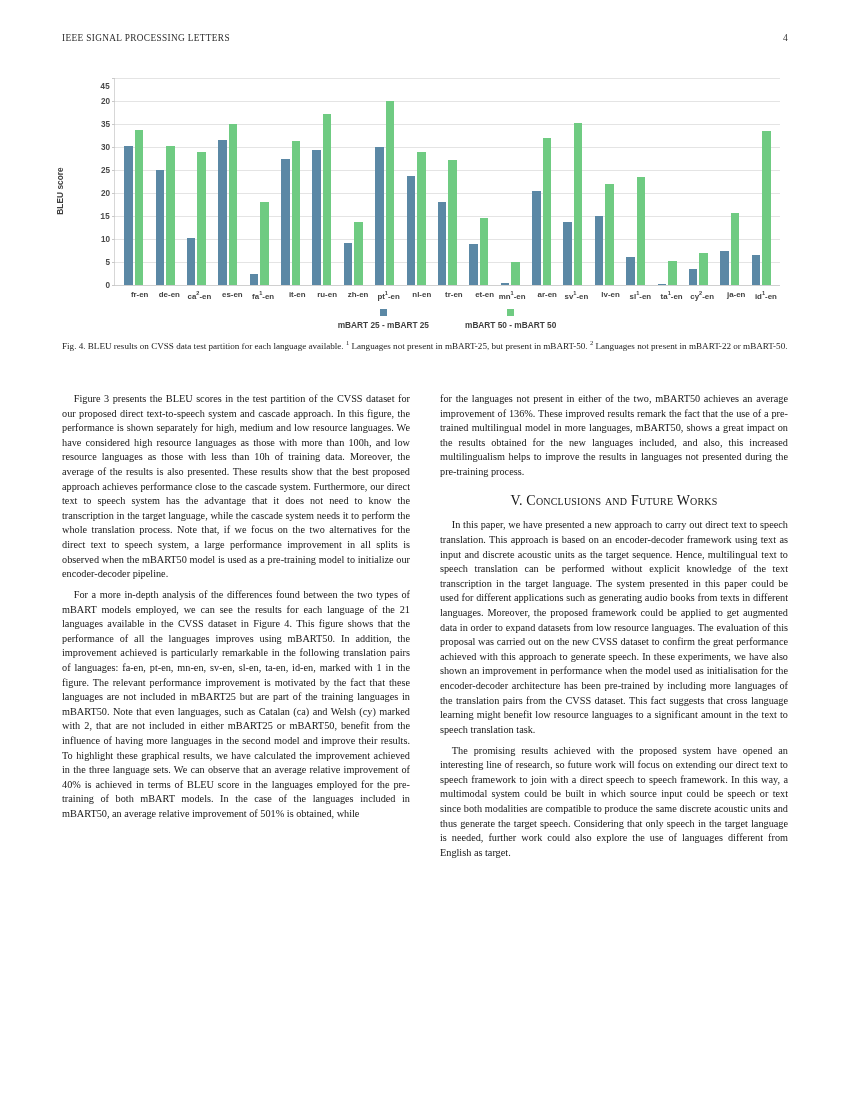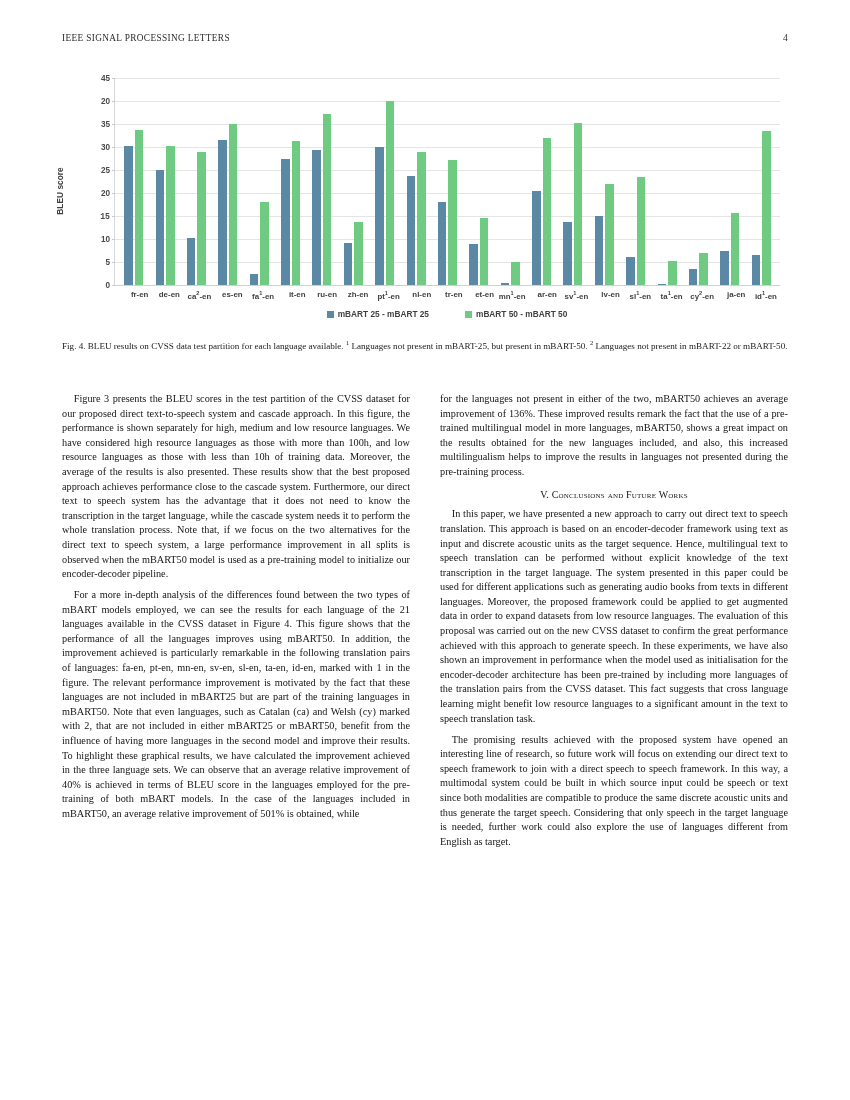--- a/index.html
+++ b/index.html
@@ -159,20 +159,21 @@
   }
   .legend-item {
     display: flex;
     align-items: center;
     gap: 4px;
     font-family: "Liberation Sans", sans-serif;
     font-size: 8.3px;
     font-weight: bold;
     color: #3f3f3f;
     white-space: nowrap;
+    flex-direction: column;
   }
   .swatch { width: 7px; height: 7px; display: inline-block; }
   .swatch.s1 { background: #5b88a5; }
   .swatch.s2 { background: #6fcb82; }
 
   
   .caption {
     position: absolute;
     left: 62px;
     top: 338px;
@@ -208,21 +209,21 @@
     margin: 0 0 0.62em 0;
     text-indent: 1.15em;
     font-family: Liberation Serif, serif;
   }
   .col p.no-indent { text-indent: 0; }
 
   .section-head {
     text-align: center;
     text-indent: 0 !important;
     margin: 0.85em 0 0.5em 0 !important;
-    font-size: 10px;
+    font-size: 14px;
     letter-spacing: 0.2px;
   }
   .section-head .sc {
     font-variant: small-caps;
   }
 </style>
 </head>
 <body>
 
 <div class="page">
@@ -258,21 +259,21 @@
             <div class="gridline" style="top: 69px;"></div>
             <div class="ytick" style="top: 69px;">30</div>
             <div class="ytickmark" style="top: 69px;"></div>
             <div class="gridline" style="top: 46px;"></div>
             <div class="ytick" style="top: 46px;">35</div>
             <div class="ytickmark" style="top: 46px;"></div>
             <div class="gridline" style="top: 23px;"></div>
             <div class="ytick" style="top: 23px;">20</div>
             <div class="ytickmark" style="top: 23px;"></div>
             <div class="gridline" style="top: 0px;"></div>
-            <div class="ytick" style="top: 0px;">45</div>
+            <div class="ytick" style="top: 8px; font-family: Liberation Mono, monospace;">45</div>
             <div class="ytickmark" style="top: 0px;"></div>
           </div>
         <div class="bars" id="bars">
             <div class="group">
               <div class="bar s1" style="height: 139.38px; background: rgb(91, 136, 165);"></div>
               <div class="bar s2" style="height: 155.02px; background: rgb(111, 203, 130);"></div>
             </div>
             <div class="group">
               <div class="bar s1" style="height: 115px; background: rgb(91, 136, 165);"></div>
               <div class="bar s2" style="height: 139.38px; background: rgb(111, 203, 130);"></div>

